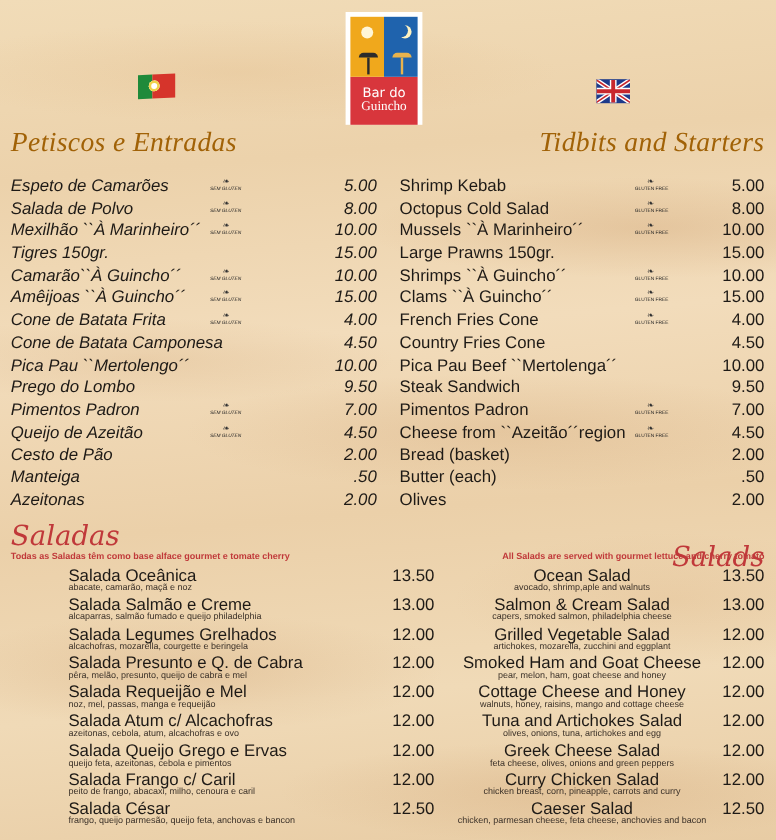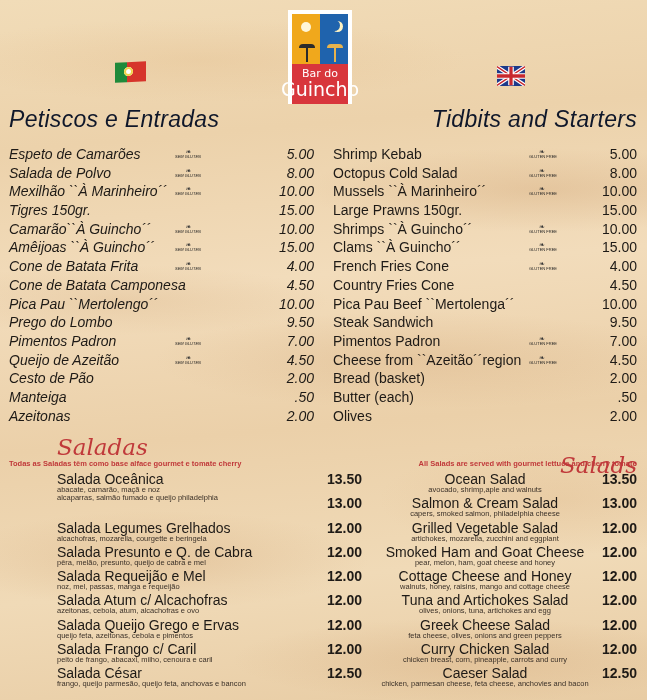--- a/index.html
+++ b/index.html
@@ -26,51 +26,51 @@
   .logo-moon { flex:1; background:#1f63ad; position:relative; }
   .sun-dot { position:absolute; left:9px; top:8px; width:10px; height:10px; border-radius:50%; background:#fff6d8; }
   .moon { position:absolute; left:9px; top:6px; width:11px; height:11px; border-radius:50%; box-shadow: 3px 1px 0 0 #fff3c2; }
   .umbrella { position:absolute; top:30px; width:16px; height:4px; border-radius:8px 8px 0 0; background:#2b2b2b; }
   .umbrella::after { content:""; position:absolute; left:7px; top:4px; width:2px; height:14px; background:#2b2b2b; }
   .logo-sun .umbrella { left:7px; }
   .logo-moon .umbrella { left:7px; background:#e8b34d; }
   .logo-moon .umbrella::after { background:#e8b34d; }
   .logo-name { background:#d8363c; color:#fff; height:40px; display:flex; flex-direction:column; align-items:center; justify-content:center; font-family:"DejaVu Sans", sans-serif; line-height:1.05; }
   .logo-name .l1 { font-size:11px; }
-  .logo-name .l2 { font-size:19px; }
+  .logo-name .l2 { font-size:11px;font-family:Liberation Serif, serif; }
 
   
   .flag-pt { left: 115px; top: 62px; width: 31px; height: 20px; display:flex; border-radius:2px; transform: skewY(-3deg); }
   .flag-pt .g { width: 40%; background:#1f8a3a; }
   .flag-pt .r { width: 60%; background:#d6342b; }
   .flag-pt .emb { position:absolute; left:9px; top:5px; width:9px; height:9px; border-radius:50%; background:#f0d24a; box-shadow: inset 0 0 0 2px #f0d24a, inset 0 0 0 5px #fff; }
   .flag-uk { left: 497px; top: 66px; width: 28px; height: 20px; background:#1d3a8a; overflow:hidden; }
   .flag-uk svg { display:block; }
 
   
-  .h-blue { font-family: Liberation Sans, sans-serif; font-style: italic; color: #0f172a; font-size: 23px; letter-spacing: 0.3px; top: 106px; }
+  .h-blue { font-family: Liberation Serif, serif; font-style: italic; color: #a16207; font-size: 23px; letter-spacing: 0.3px; top: 106px; }
   .h-red { font-family: "DejaVu Serif", serif; font-style: italic; color: #c0393a; font-size: 23px; top: 434px; }
   .sub-red { color:#c0393a; font-size: 7.5px; font-weight: bold; top: 459px; }
 
   
   .list { top: 145px; }
   .list .row { position: relative; height: 18.7px; font-size: 14px; line-height: 18.7px; white-space: nowrap; }
   .list .row .price { position:absolute; right: 0; top: 0; }
   .list .row .gf { position:absolute; top:3px; font-size:4px; letter-spacing:0; color:#222; line-height:4px; text-align:center; }
   .list .row .gf .leaf { display:block; font-size:7px; line-height:7px; color:#333; }
   .left-list { left: 9px; width: 305px; font-style: italic; }
   .right-list { left: 333px; width: 304px; }
   .left-list .gf { left: 166px; width: 26px; }
   .right-list .gf { left: 196px; width: 26px; }
 
   .salads { top: 470px; }
   .salads .srow { position: relative; height: 24.3px; white-space: nowrap; }
   .salads .name { font-size: 14px; line-height: 14px; display:block; padding-top: 2px; }
   .salads .desc { font-size: 7.5px; line-height: 8px; color:#3b3128; display:block; }
-  .salads .price { position:absolute; right: 0; top: 2px; font-size: 14px; line-height: 14px; font-weight: bold; }
+  .salads .price { position:absolute; right: 0; top: 2px; font-size: 14px; line-height: 14px; }
 </style>
 </head>
 <body>
 
 <div class="abs logo">
   <div class="logo-top">
     <div class="logo-sun">
         <span class="sun-dot"></span>
         <span class="umbrella"></span>
       </div>
@@ -132,32 +132,33 @@
     <div class="row"><span>Country Fries Cone</span><span class="price">4.50</span></div>
     <div class="row"><span>Pica Pau Beef ``Mertolenga´´</span><span class="price">10.00</span></div>
     <div class="row"><span>Steak Sandwich</span><span class="price">9.50</span></div>
     <div class="row"><span>Pimentos Padron</span><span class="gf"><span class="leaf">❧</span><span>GLUTEN FREE</span></span><span class="price">7.00</span></div>
     <div class="row"><span>Cheese from ``Azeitão´´region</span><span class="gf"><span class="leaf">❧</span><span>GLUTEN FREE</span></span><span class="price">4.50</span></div>
     <div class="row"><span>Bread (basket)</span><span class="price">2.00</span></div>
     <div class="row"><span>Butter (each)</span><span class="price">.50</span></div>
     <div class="row"><span>Olives</span><span class="price">2.00</span></div>
   </div>
 
-<div class="abs h-red" style="left:9px;margin-left:48px;">Saladas</div>
+<div class="abs h-red" style="left:9px;">Saladas</div>
 <div class="abs sub-red" style="left:9px;">Todas as Saladas têm como base alface gourmet e tomate cherry</div>
 <div class="abs h-red" style="right:10px;margin-top:18px;">Salads</div>
 <div class="abs sub-red" style="right:10px;">All Salads are served with gourmet lettuce and cherry tomato</div>
 
 <div class="abs salads" style="left:9px; width:305px;margin-left:48px;" id="pt-salads">
     <div class="srow">
       <span class="name">Salada Oceânica</span>
       <span class="desc">abacate, camarão, maçã e noz</span>
       <span class="price">13.50</span>
     </div>
     <div class="srow">
+      <span class="name">Salada Salmão e Creme</span>
       <span class="desc">alcaparras, salmão fumado e queijo philadelphia</span>
       <span class="price">13.00</span>
     </div>
     <div class="srow">
       <span class="name">Salada Legumes Grelhados</span>
       <span class="desc">alcachofras, mozarella, courgette e beringela</span>
       <span class="price">12.00</span>
     </div>
     <div class="srow">
       <span class="name">Salada Presunto e Q. de Cabra</span>

